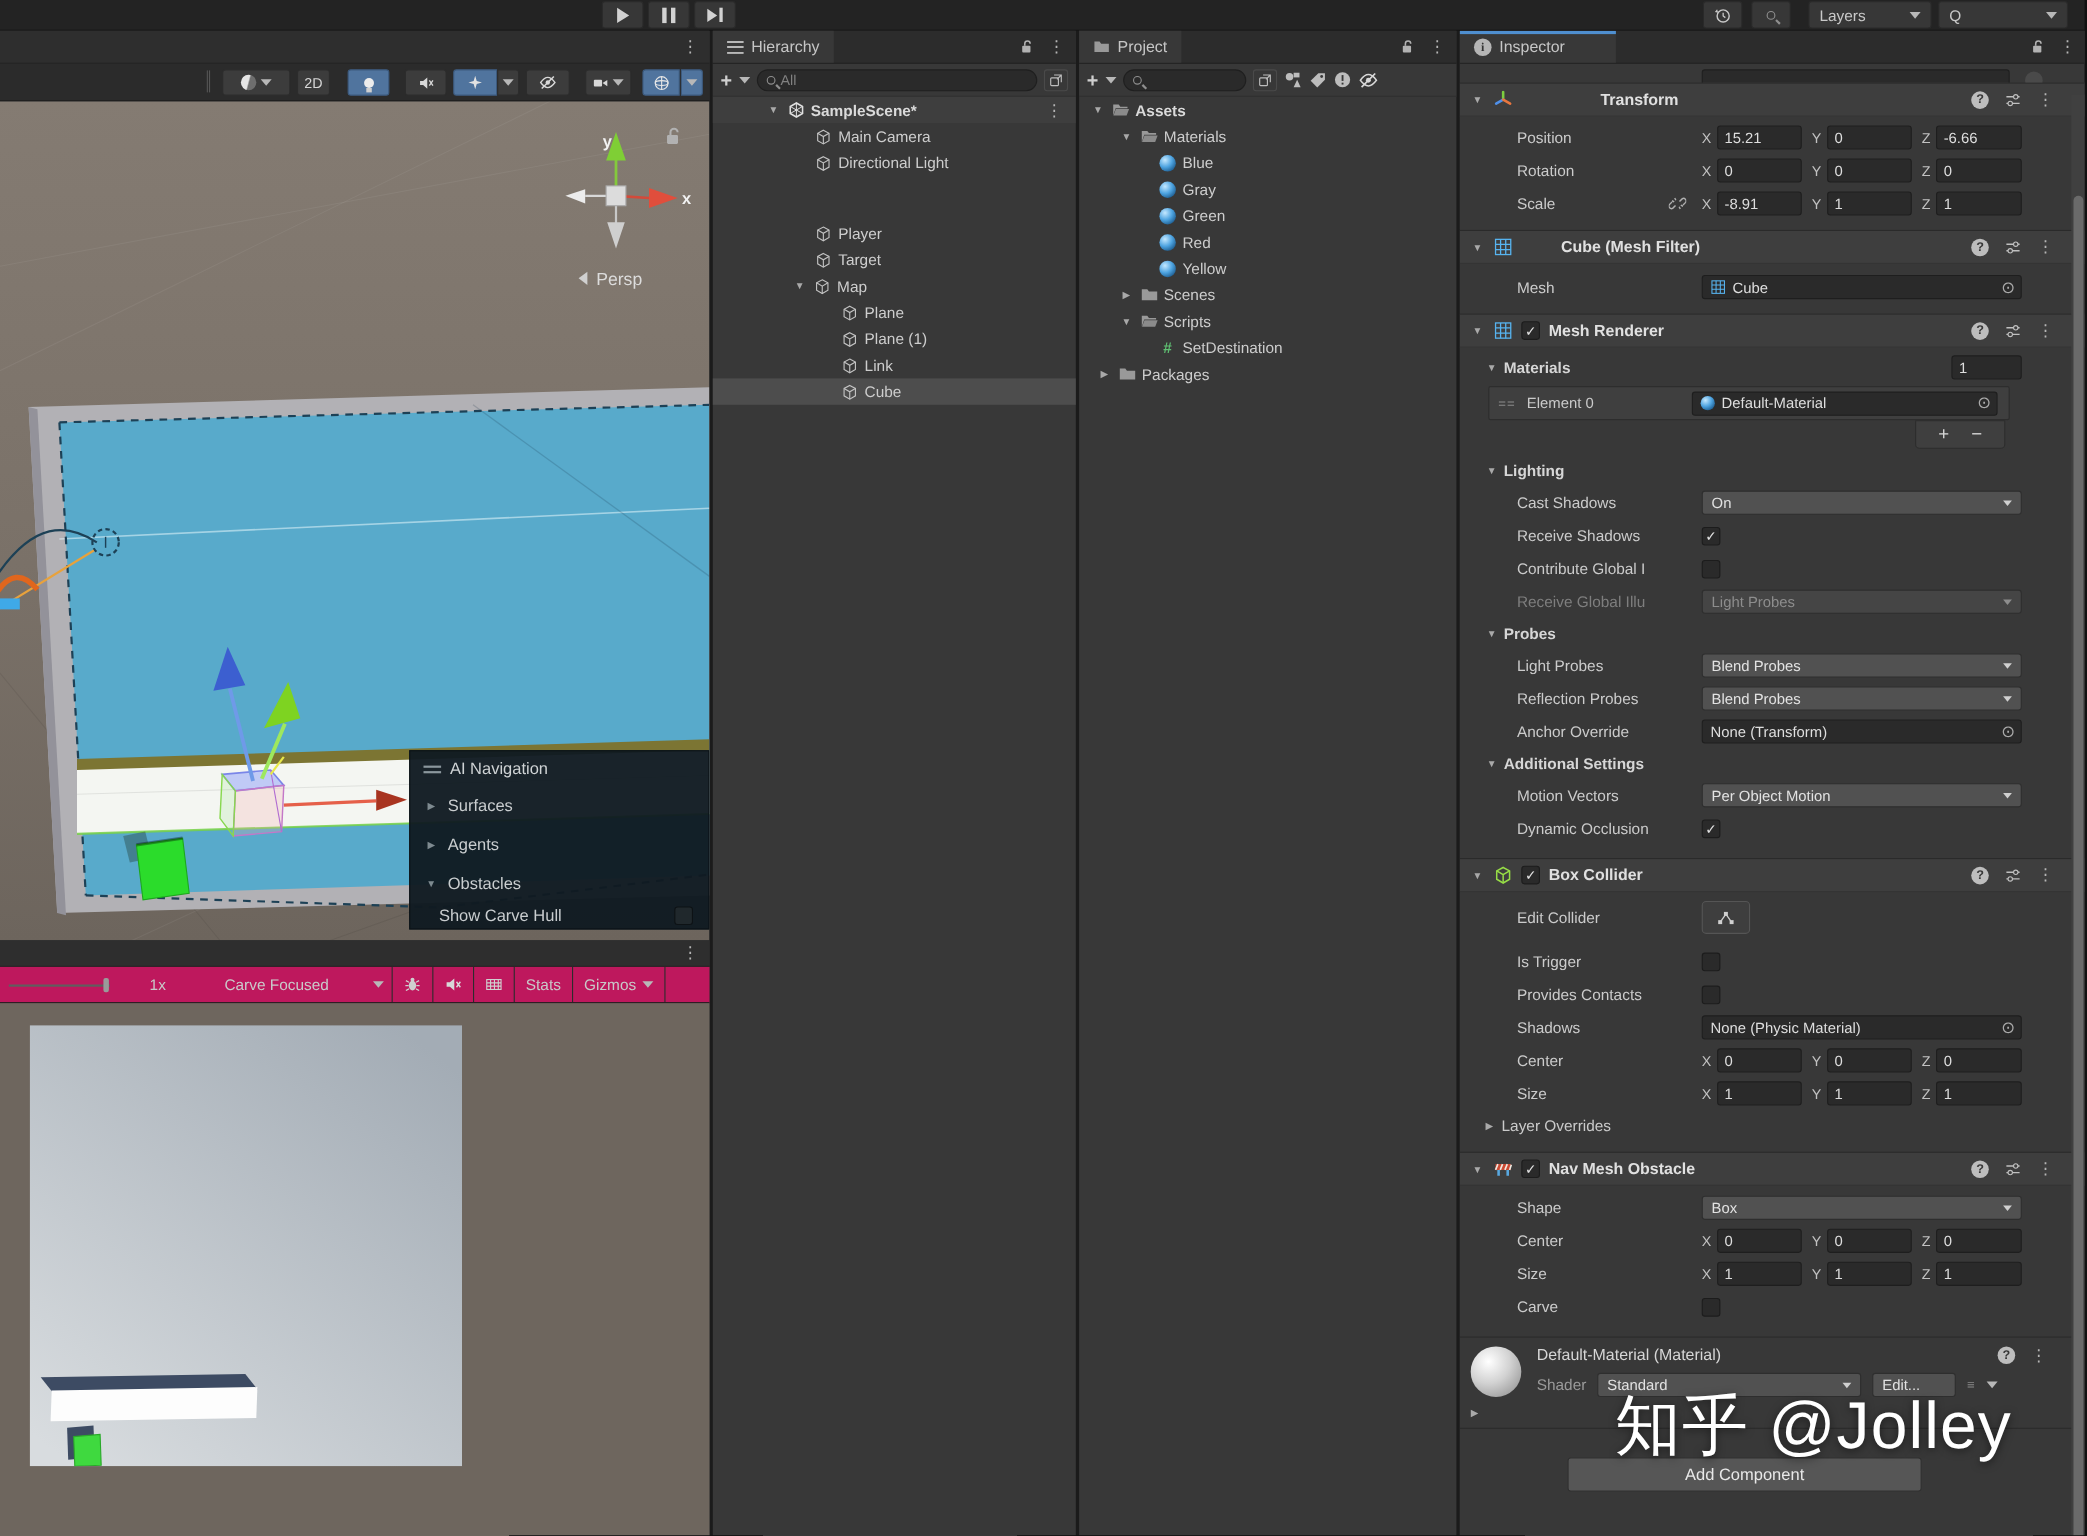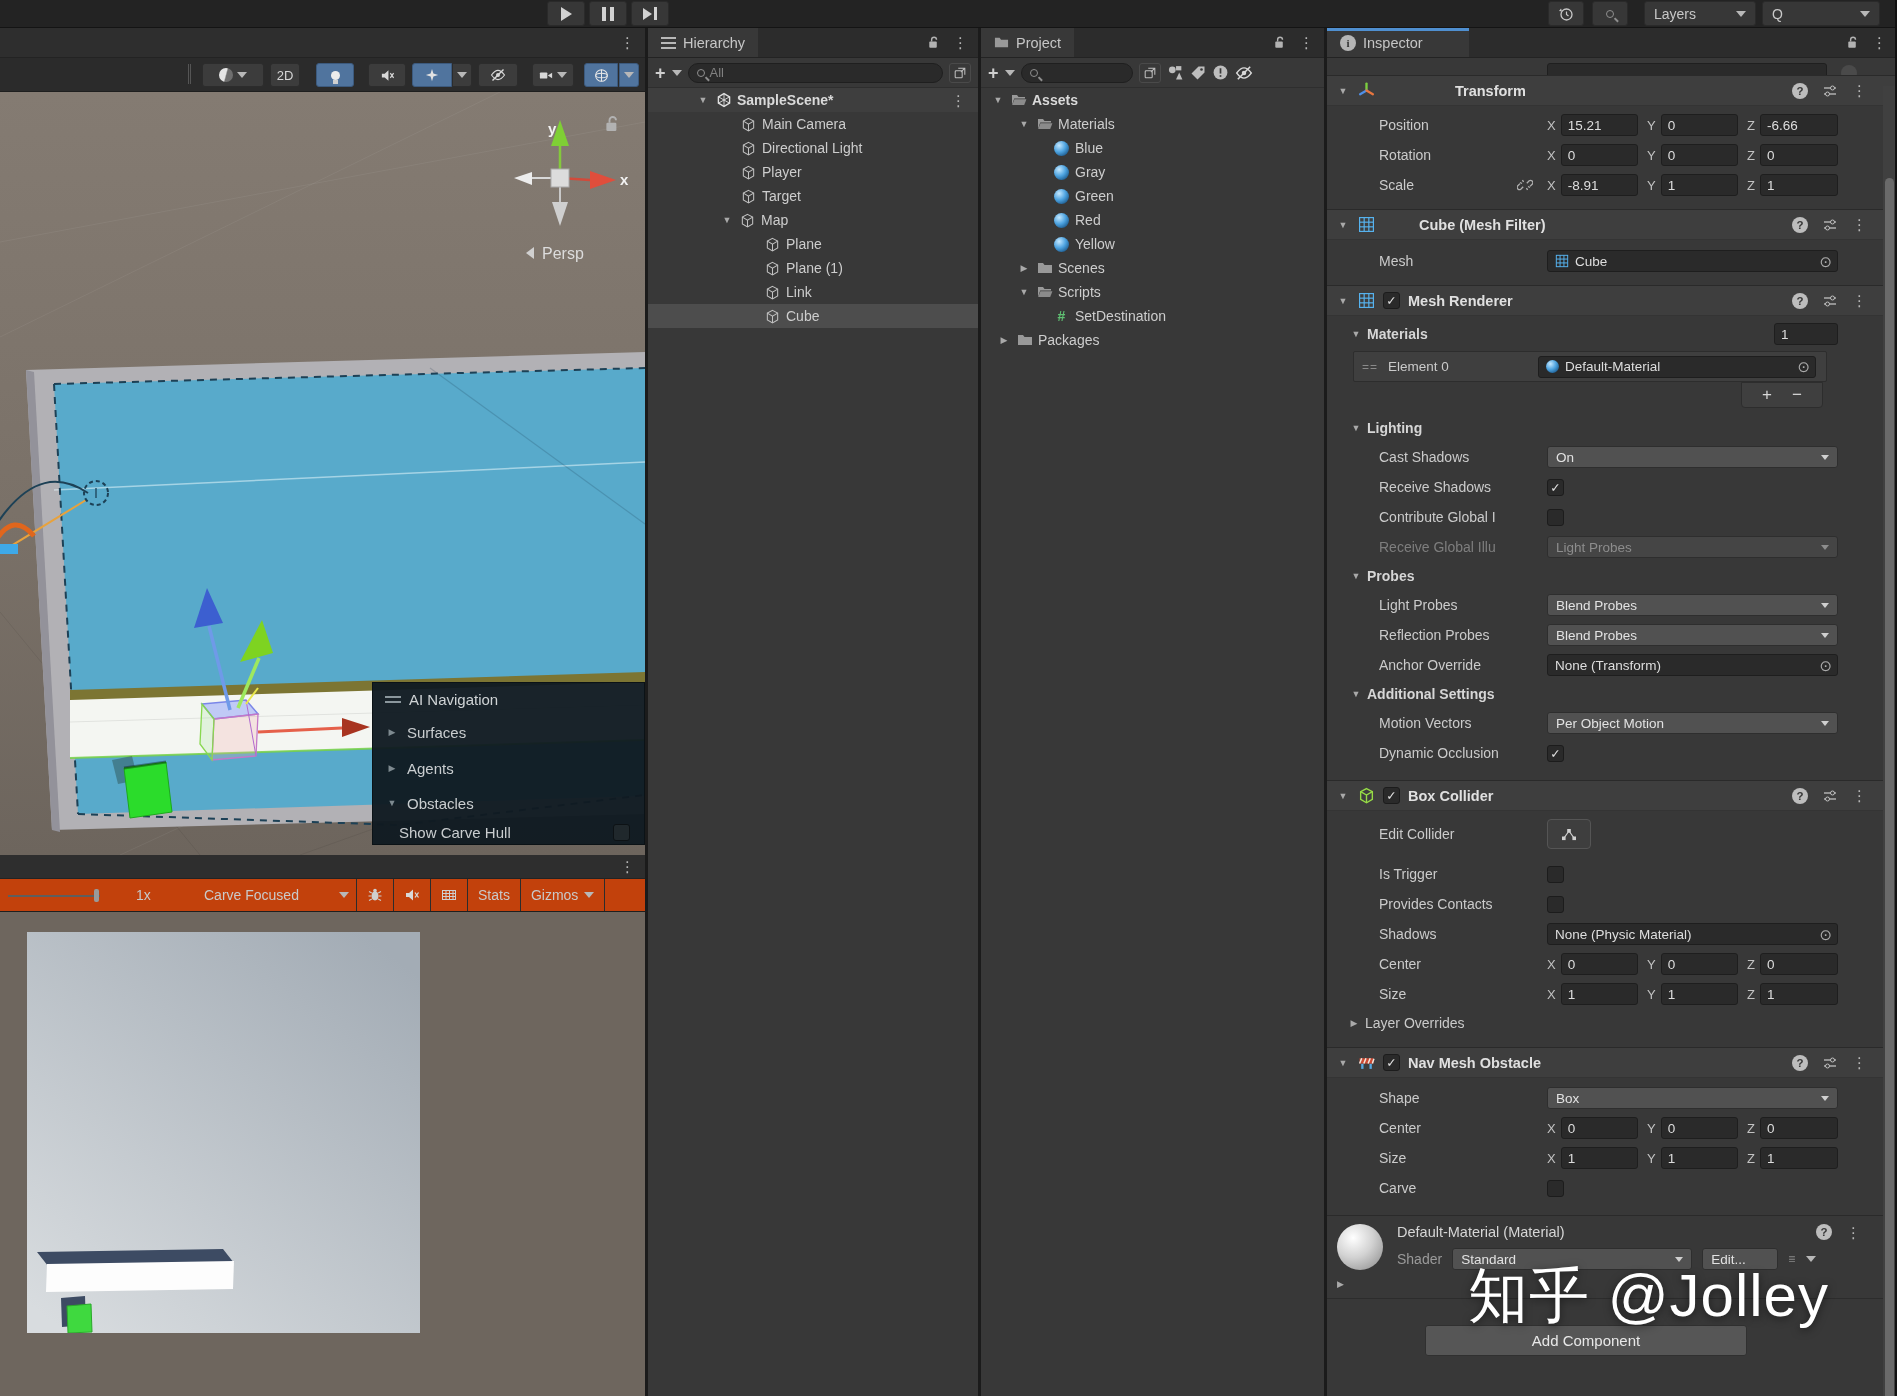--- a/index.html
+++ b/index.html
@@ -446,21 +446,21 @@
       </div>
     </div>
   </div>
 
   <div class="panel" style="left:0;top:855px;width:645px;height:541px;">
     <div class="tabbar" style="height:24px;background:#2e2e2e;">
       <div class="tabbar-right">
           <span class="kebab">⋮</span>
         </div>
     </div>
-    <div style="height:33px;background:#c2410c;border-bottom:1px solid #1f1f1f;position:relative;display:flex;align-items:center;">
+    <div style="height:33px;background:#be185d;border-bottom:1px solid #1f1f1f;position:relative;display:flex;align-items:center;">
       <div style="position:absolute;left:8px;top:16px;width:92px;height:2px;background:#5e5e5e;"></div>
       <div style="position:absolute;left:94px;top:10px;width:5px;height:13px;background:#9a9a9a;border-radius:2px;"></div>
       <span style="position:absolute;left:136px;color:#c8c8c8;">1x</span>
       <div style="position:absolute;left:204px;top:0;height:100%;display:flex;align-items:center;gap:40px;padding-right:10px;">
         <span>Carve Focused</span>
         <span class="caret"></span>
       </div>
       <div style="position:absolute;left:356px;top:0;height:100%;display:flex;">
         <div class="gseg">
             <svg width="16" height="16">
@@ -549,21 +549,21 @@
           <span>Main Camera</span>
         </div>
       <div class="trow" style="padding-left:92px;">
           <span class="ticon">
             <svg width="15" height="15">
               <use href="#sym-cube"></use>
             </svg>
           </span>
           <span>Directional Light</span>
         </div>
-      <div class="trow" style="padding-left:92px;">
+      <div class="trow" style="padding-left:92px;margin-top:40px;">
           <span class="ticon">
             <svg width="15" height="15">
               <use href="#sym-cube"></use>
             </svg>
           </span>
           <span>Player</span>
         </div>
       <div class="trow" style="padding-left:92px;">
           <span class="ticon">
             <svg width="15" height="15">

